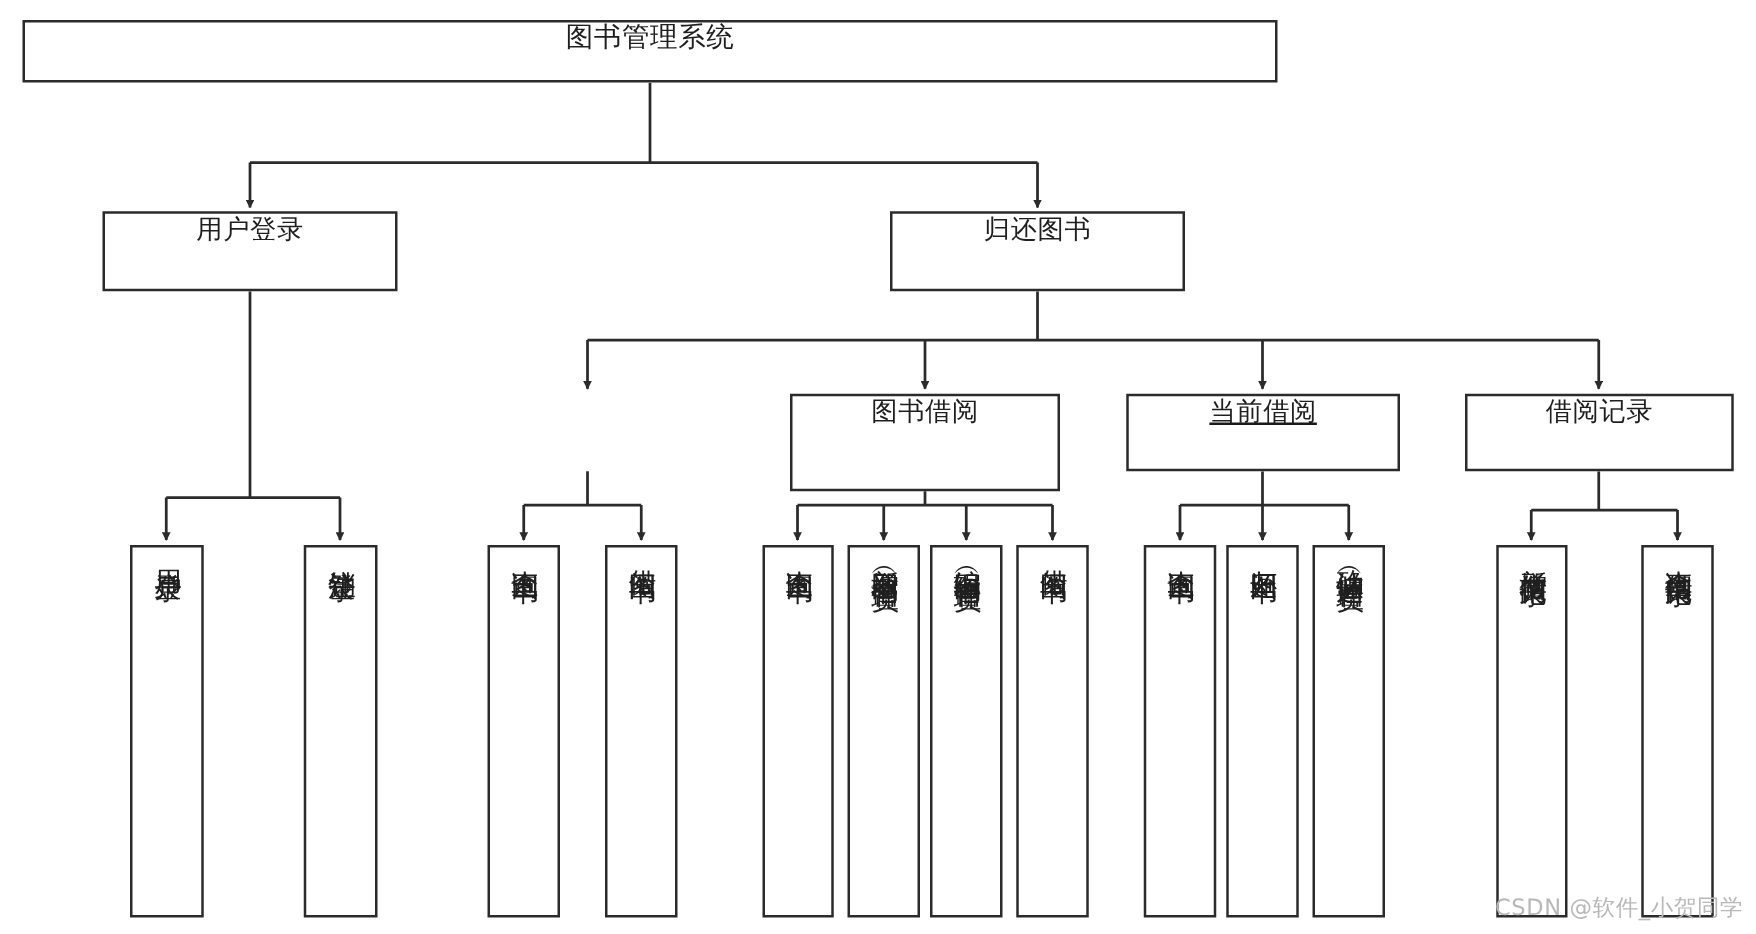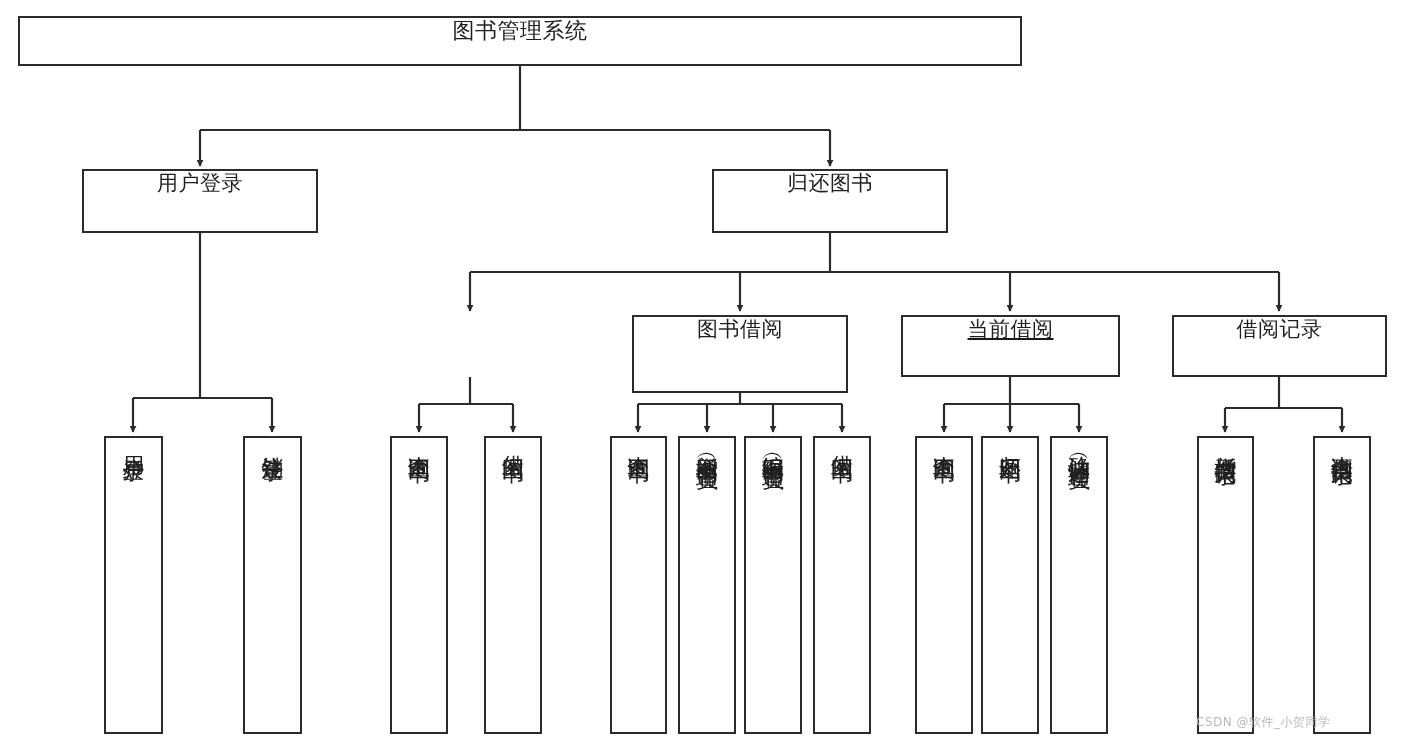--- a/index.html
+++ b/index.html
@@ -49,21 +49,21 @@
     text-orientation: upright;
     -webkit-writing-mode: vertical-rl;
     font-size: 22px;
     letter-spacing: 2px;
     line-height: 1.0;
     white-space: normal;
   }
   .node.root .label { font-size: 22px; }
   .watermark {
     position: absolute;
-    font-size: 12px;
+    font-size: 18px;
     color: #b8b8b8;
     white-space: nowrap;
     letter-spacing: 0.5px;
   }
 </style>
 </head>
 <body>
 
 <div id="canvas">
 

